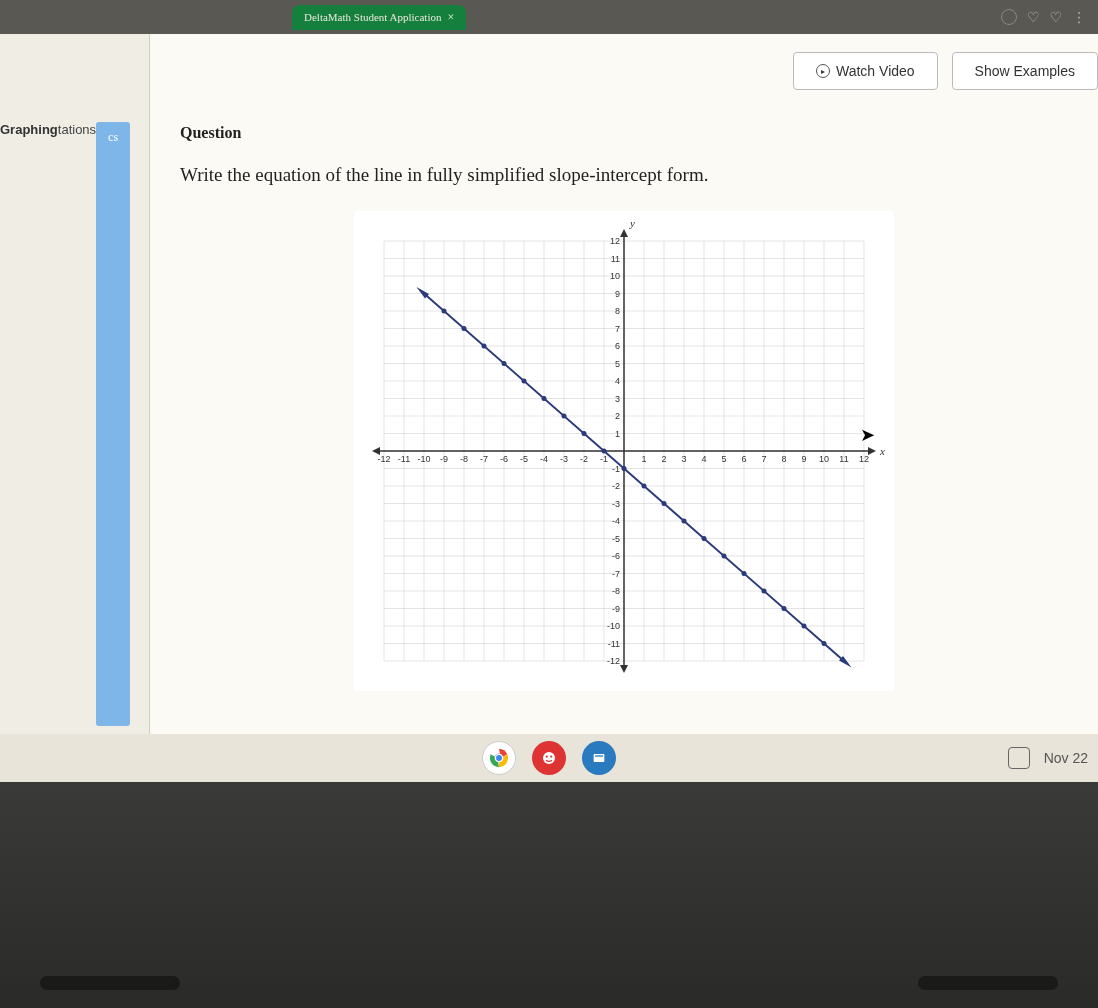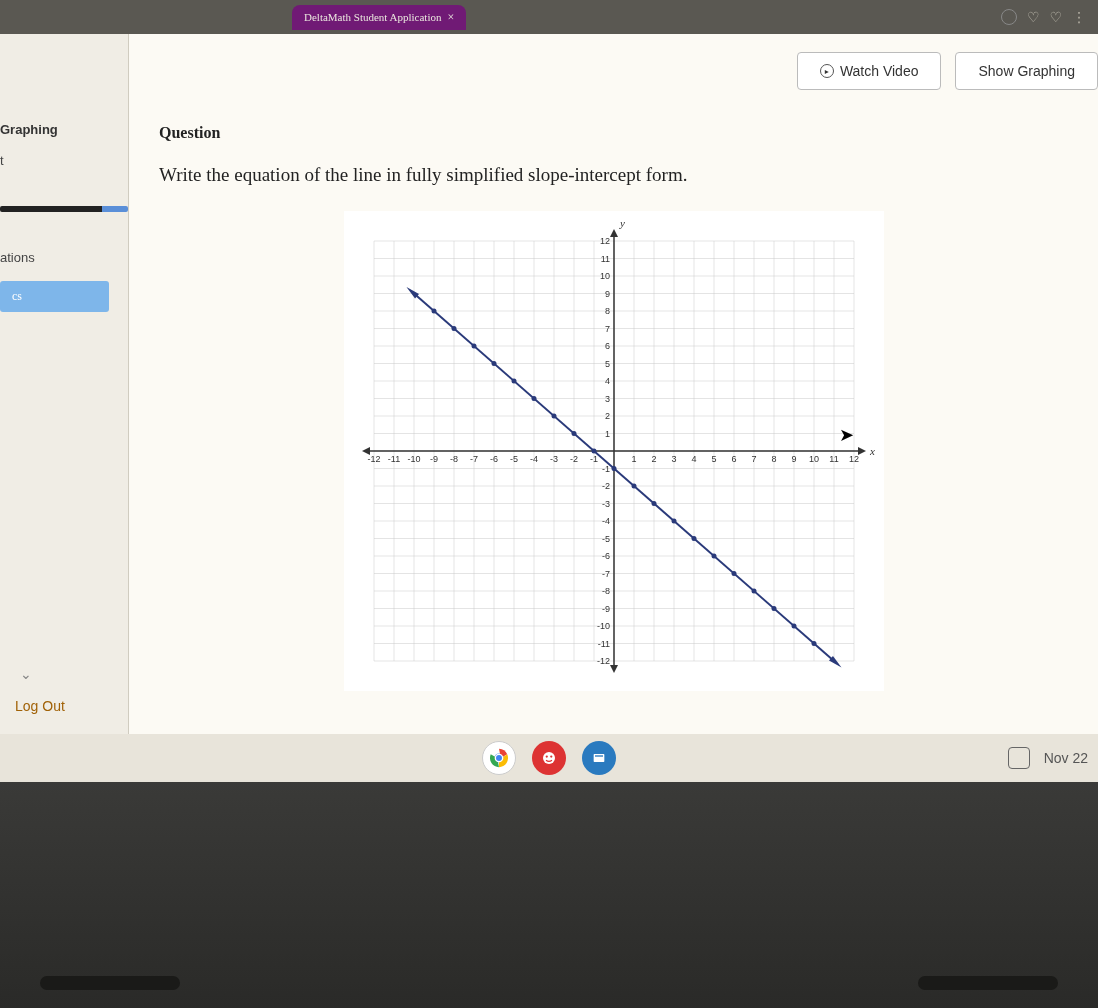--- a/index.html
+++ b/index.html
@@ -13,21 +13,21 @@
   }
   .browser-chrome {
     background: #5a5852;
     height: 34px;
     display: flex;
     align-items: center;
     padding: 0 12px;
     gap: 8px;
   }
   .tab {
-    background: #701a75;
+    background: #15803d;
     color: #eae7de;
     font-size: 11px;
     padding: 5px 12px;
     border-radius: 8px 8px 0 0;
     display: flex;
     align-items: center;
     gap: 6px;
     margin-left: 280px;
   }
   .tab-close { font-size: 12px; cursor: pointer; }
@@ -43,26 +43,26 @@
     width: 16px; height: 16px;
     border: 1px solid #888;
     border-radius: 50%;
   }
   .app {
     display: flex;
     height: 700px;
     background: #f4f1ea;
   }
   .sidebar {
-    width: 129px;
+    width: 150px;
     background: #f0ede5;
     border-right: 1px solid #d0ccc0;
     padding: 80px 0 0 0;
     display: flex;
-    flex-direction: column;
+    flex-direction: row;
     position: relative;
   }
   .side-item {
     font-size: 13px;
     color: #444;
     padding: 8px 0;
     font-family: Arial, sans-serif;
   }
   .side-graphing { font-weight: bold; color: #333; }
   .side-divider {
@@ -261,21 +261,21 @@
     </div>
   </div>
 
   <div class="main">
     <div class="top-buttons">
       <div class="btn">
         <span class="btn-icon">▸</span>
         <span>Watch Video</span>
       </div>
       <div class="btn">
-        <span>Show Graphing</span>
+        <span>Show Examples</span>
       </div>
     </div>
 
     <div class="q-label">Question</div>
     <div class="q-text">Write the equation of the line in fully simplified slope-intercept form.</div>
 
     <div class="graph-wrap">
       <svg class="graph" id="graph-svg" width="540" height="480">
           <line x1="30" y1="450" x2="30" y2="30" class="grid-line"></line>
           <line x1="50" y1="450" x2="50" y2="30" class="grid-line"></line>

